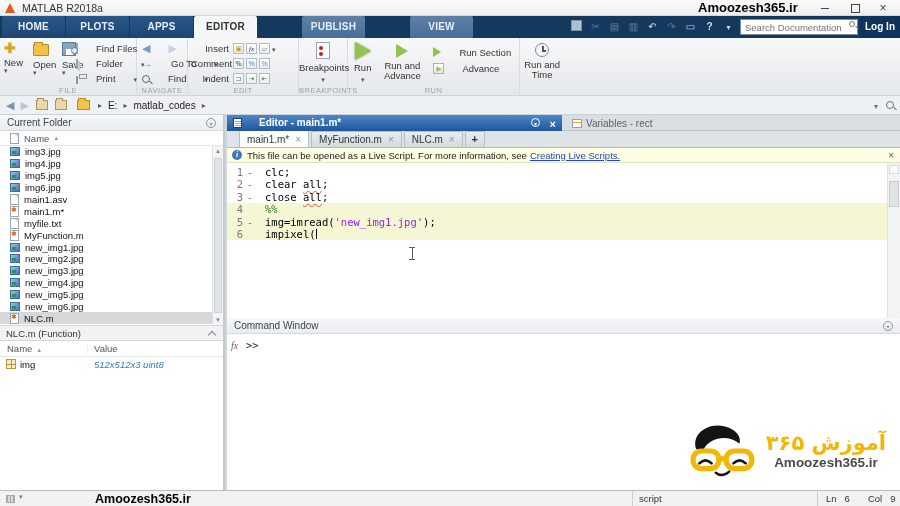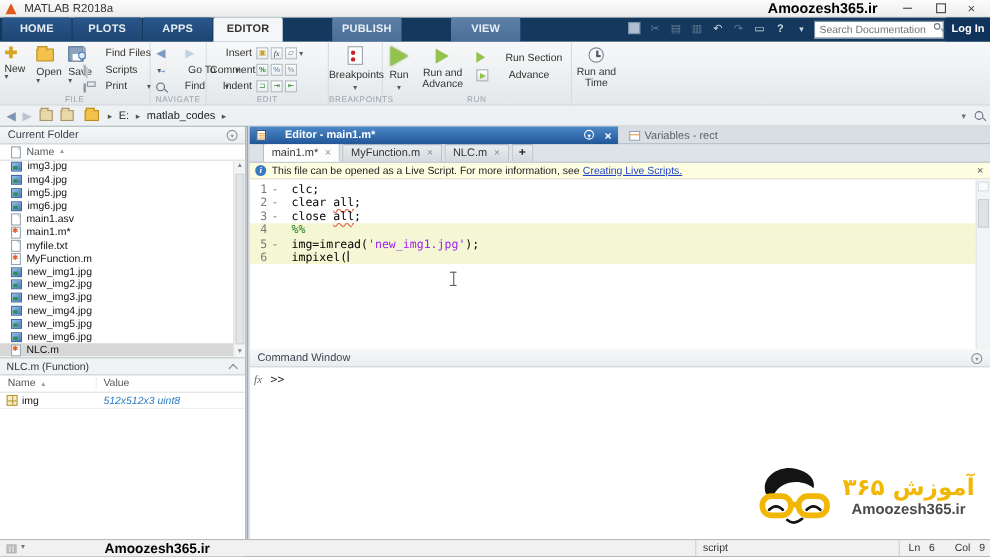--- a/index.html
+++ b/index.html
@@ -297,21 +297,21 @@
           <div class="bcar">▾</div>
         </div>
       </div>
       <div class="smallcol">
         <div class="srow">
           <span class="si si-finddoc"></span>
           <span>Find Files</span>
         </div>
         <div class="srow">
           <span class="si si-compare"></span>
-          <span>Scripts</span>
+          <span>Folder</span>
           <span class="caret-d"></span>
         </div>
         <div class="srow">
           <span class="si si-print"></span>
           <span>Print</span>
           <span class="caret-d"></span>
         </div>
       </div>
       <div class="rsec-label">FILE</div>
     </div>

